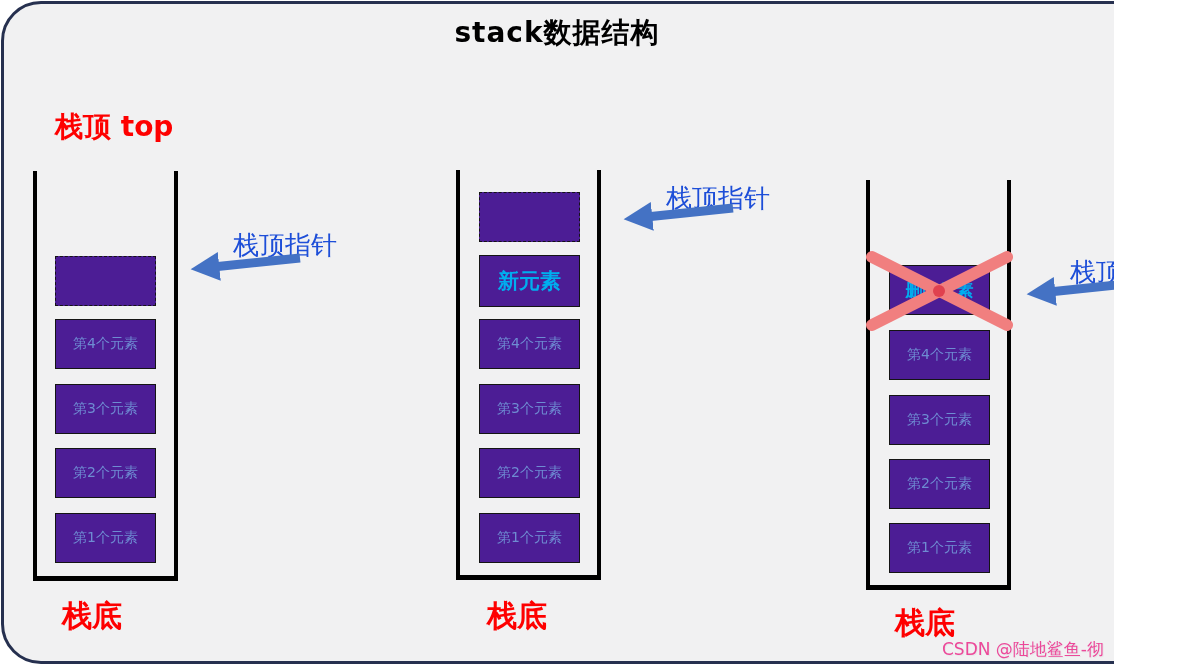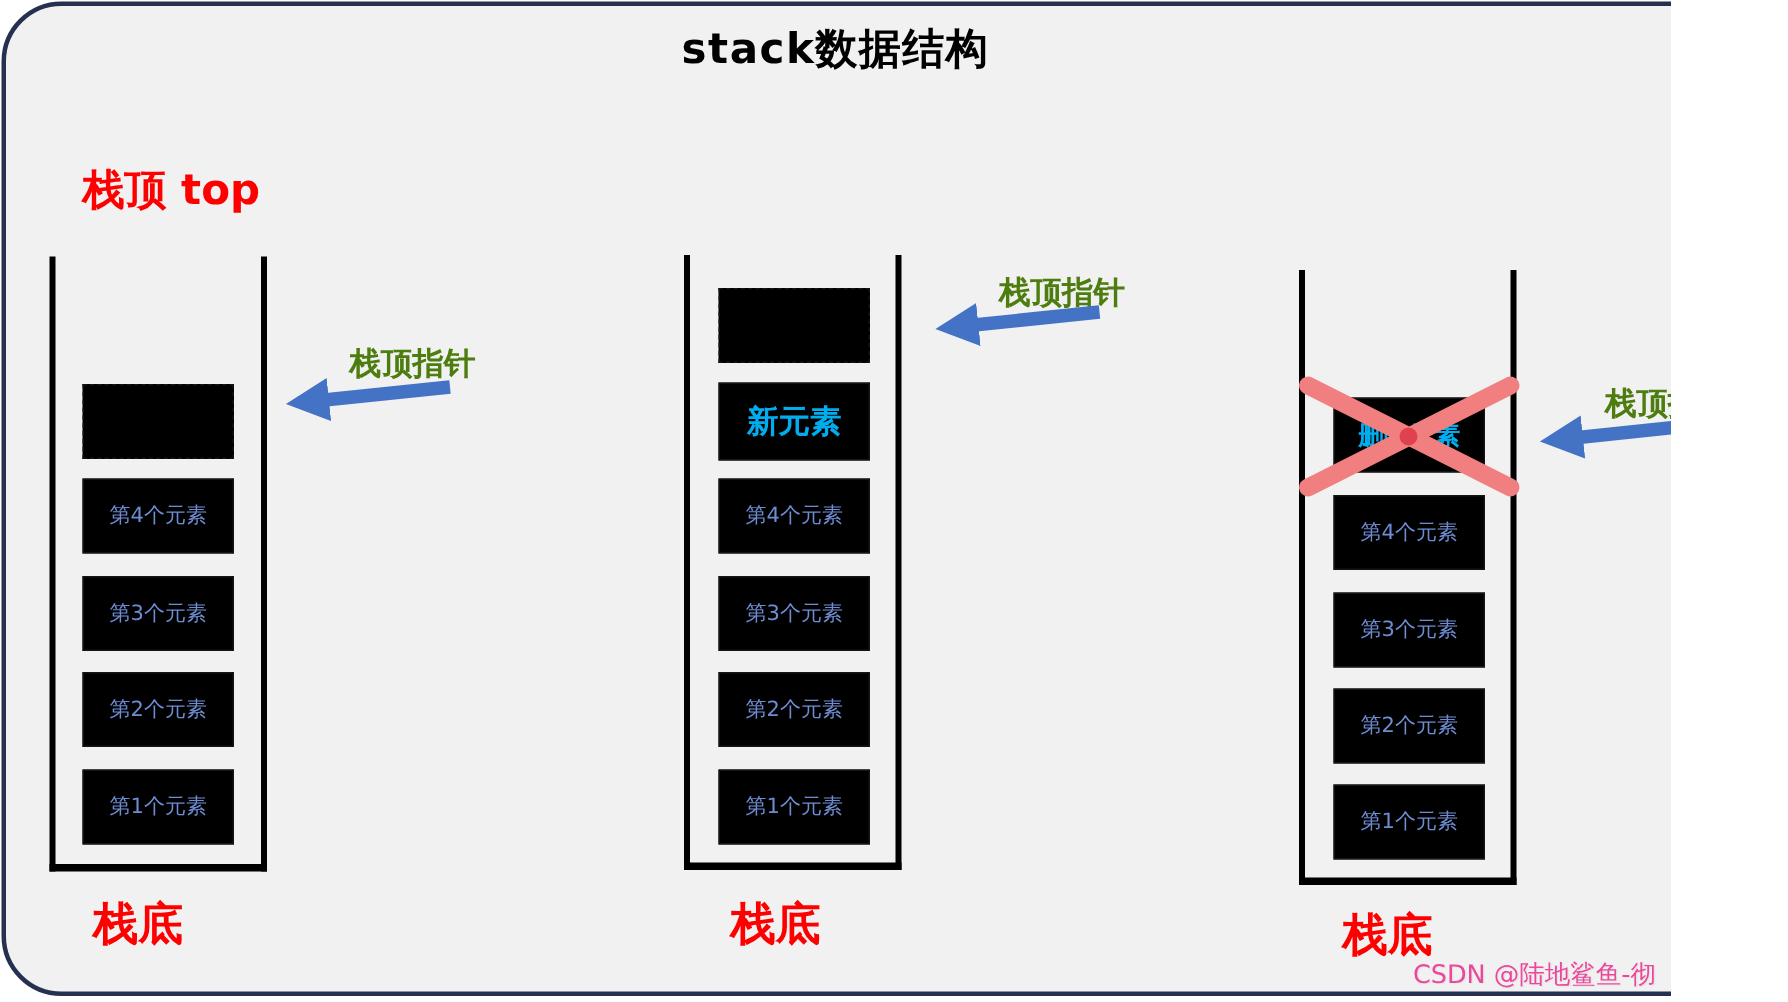--- a/index.html
+++ b/index.html
@@ -53,21 +53,21 @@
     box-sizing: border-box;
     border-left: 4px solid #000000;
     border-right: 4px solid #000000;
     border-bottom: 5px solid #000000;
     width: 145px; height: 410px;
   }
   .cell {
     position: absolute;
     box-sizing: border-box;
     width: 101px; height: 50px;
-    background: #000000;
+    background: #4c1d95;
     border: 1.5px solid #141414;
     display: flex;
     align-items: center;
     justify-content: center;
     font-size: 14px;
     color: #6e8cd2;
     white-space: nowrap;
   }
   .cell.dashed { border-style: dashed; }
   .cell.highlight {
@@ -76,23 +76,23 @@
     color: #00aeef;
     height: 52px;
   }
   .cell.deleted {
     font-size: 17px;
     font-weight: bold;
     color: #00aeef;
   }
   .pointer-label {
     position: absolute;
-    font-size: 21px;
-    font-weight: bold;
-    color: #4d7c0f;
+    font-size: 26px;
+    font-weight: normal;
+    color: #1d4ed8;
     white-space: nowrap;
   }
   .bottom-label {
     position: absolute;
     font-size: 30px;
     font-weight: bold;
     color: #fe0000;
     white-space: nowrap;
     text-align: right;
   }

